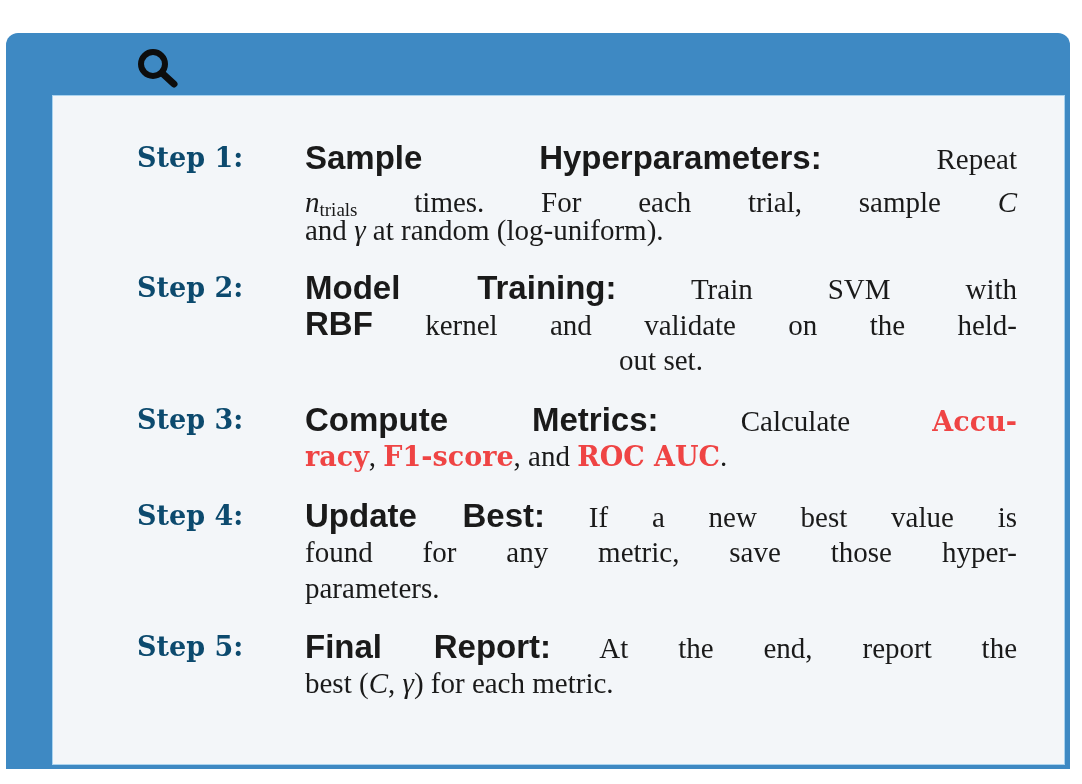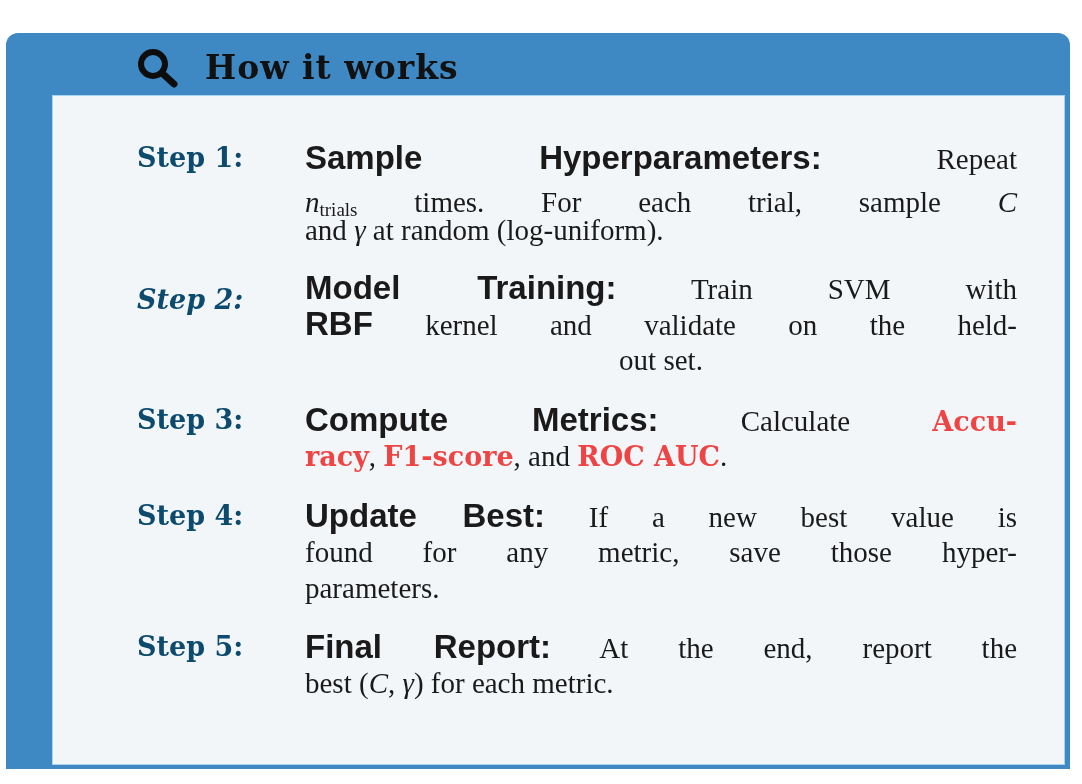--- a/index.html
+++ b/index.html
@@ -26,34 +26,33 @@
 </head>
 <body>
 
 <div class="box"></div>
 
 <div class="header">
   <svg viewBox="0 0 48 42">
     <circle cx="18" cy="17" r="12" fill="none" stroke="#0d0d0d" stroke-width="6"></circle>
     <line x1="27" y1="26" x2="39" y2="37" stroke="#0d0d0d" stroke-width="7" stroke-linecap="round"></line>
   </svg>
-  <span class="title">How it works</span>
 </div>
 
 <div class="inner"></div>
 
 <div class="step" style="top:140px;">
   <span class="label" style="top:2px;">Step 1:</span>
   <div class="line just" style="top:0;"><span class="b">Sample Hyperparameters:</span><span> Repeat</span></div>
   <div class="line just" style="top:44px;"><span class="m"><span>n</span><sub>trials</sub></span><span> times. For each trial, sample </span><span class="m">C</span></div>
   <div class="line" style="top:72px;"><span>and </span><span class="m">γ</span><span> at random (log-uniform).</span></div>
 </div>
 
 <div class="step" style="top:270px;">
-  <span class="label" style="top:14px;font-style:italic;">Step 2:</span>
+  <span class="label" style="top:2px;">Step 2:</span>
   <div class="line just" style="top:0;"><span class="b">Model Training:</span><span> Train SVM with</span></div>
   <div class="line just" style="top:36px;"><span class="b">RBF</span><span> kernel and validate on the held-</span></div>
   <div class="line" style="top:72px;text-align:center;">out set.</div>
 </div>
 
 <div class="step" style="top:402px;">
   <span class="label" style="top:2px;">Step 3:</span>
   <div class="line just" style="top:0;"><span class="b">Compute Metrics:</span><span> Calculate </span><span class="g">Accu-</span></div>
   <div class="line" style="top:36px;"><span class="g">racy</span><span>, </span><span class="g">F1-score</span><span>, and </span><span class="g">ROC AUC</span><span>.</span></div>
 </div>

